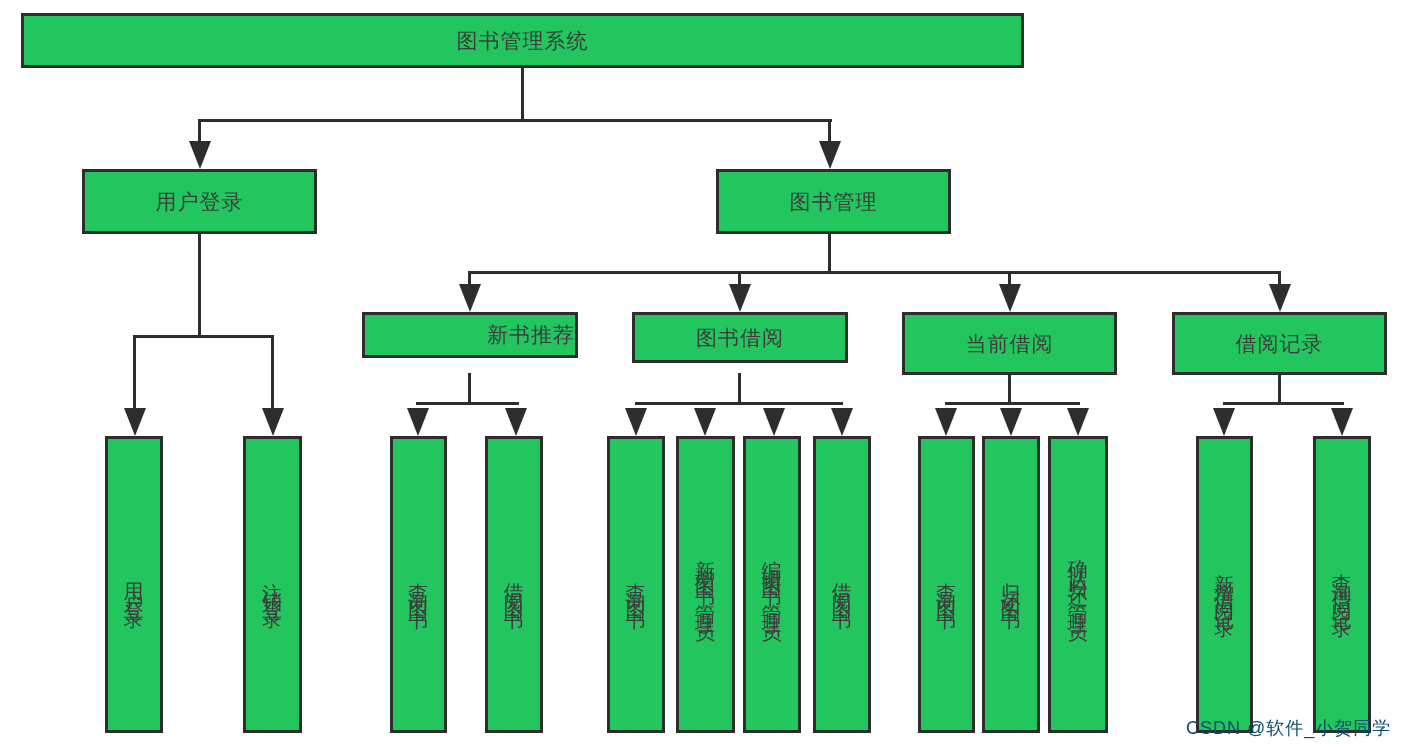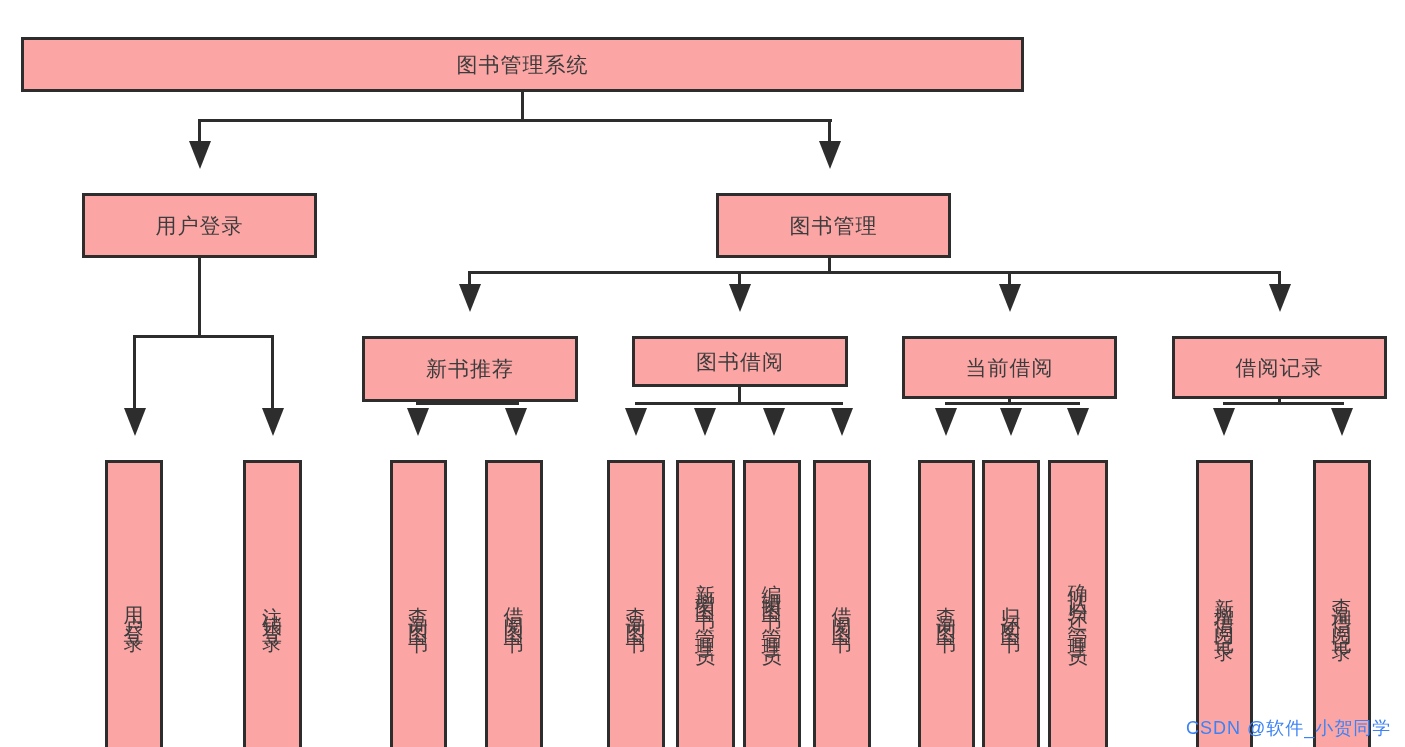--- a/index.html
+++ b/index.html
@@ -1,39 +1,39 @@
 <!DOCTYPE html>
 <html><head>
 <meta charset="utf-8">
 <style>
   html,body{margin:0;padding:0;background:#ffffff;}
   #canvas{
     position:relative;width:1405px;height:747px;background:#ffffff;overflow:hidden;
     font-family:"Liberation Sans","DejaVu Sans",sans-serif;
   }
   .box{
-    position:absolute;box-sizing:border-box;border:3px solid #2d2d2d;background:#fca5a5;
-    display:flex;align-items:center;justify-content:center;color:#3c3c3c;z-index:2;margin-top:24px;
+    position:absolute;box-sizing:border-box;border:3px solid #2d2d2d;background:#22c55e;
+    display:flex;align-items:center;justify-content:center;color:#3c3c3c;z-index:2;
   }
   .box.h .lbl{font-size:21px;letter-spacing:1px;white-space:nowrap;}
   .box.v .lbl{
     writing-mode:vertical-rl;text-orientation:mixed;
     font-size:20px;letter-spacing:9px;line-height:1;white-space:nowrap;
   }
   .hline,.vline{position:absolute;background:#2d2d2d;z-index:1;}
   .hline{height:3px;}
   .vline{width:3px;}
   .arrow{
     position:absolute;width:0;height:0;z-index:1;
     border-left:11px solid transparent;border-right:11px solid transparent;
     border-top:28px solid #2d2d2d;
   }
   .watermark{
     position:absolute;left:1186px;top:716px;z-index:3;
-    font-size:18px;color:#3b82f6;letter-spacing:1px;white-space:nowrap;
+    font-size:18px;color:#0c4a6e;letter-spacing:1px;white-space:nowrap;
   }
 </style>
 </head>
 <body>
 
 <div id="canvas">
 
   <div class="vline" style="left:521px;top:66px;height:56px;"></div>
   <div class="hline" style="left:198px;top:119px;width:634px;"></div>
   <div class="vline" style="left:198px;top:119px;height:28px;"></div>
@@ -93,21 +93,21 @@
     <span class="lbl">图书管理系统</span>
   </div>
 
   <div class="box h" style="left:82px;top:169px;width:235px;height:65px;">
     <span class="lbl">用户登录</span>
   </div>
   <div class="box h" style="left:716px;top:169px;width:235px;height:65px;">
     <span class="lbl">图书管理</span>
   </div>
 
-  <div class="box h" style="left:362px;top:312px;width:216px;height:66px;">
+  <div class="box h" style="left:362px;top:312px;width:216px;height:46px;justify-content:flex-end;">
     <span class="lbl">新书推荐</span>
   </div>
   <div class="box h" style="left:632px;top:312px;width:216px;height:51px;">
     <span class="lbl">图书借阅</span>
   </div>
   <div class="box h" style="left:902px;top:312px;width:215px;height:63px;">
     <span class="lbl">当前借阅</span>
   </div>
   <div class="box h" style="left:1172px;top:312px;width:215px;height:63px;">
     <span class="lbl">借阅记录</span>

